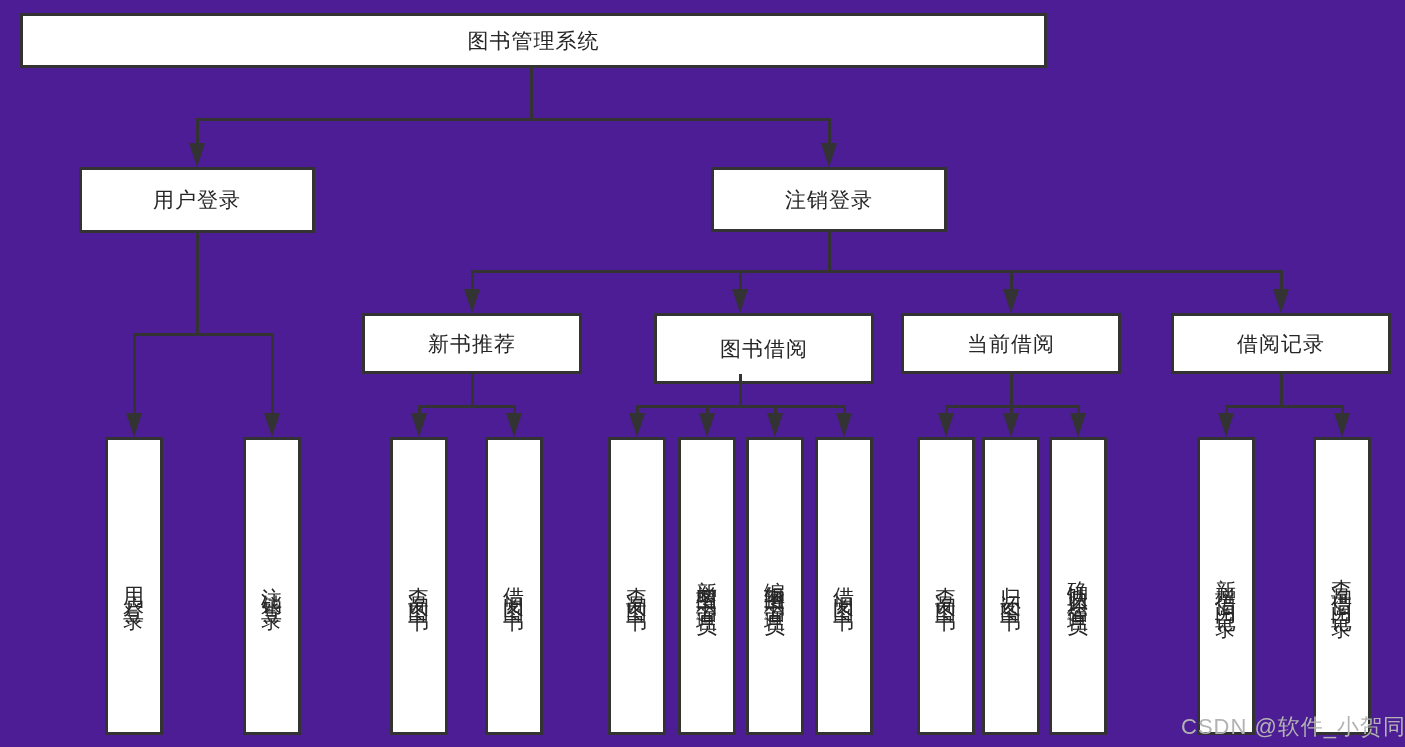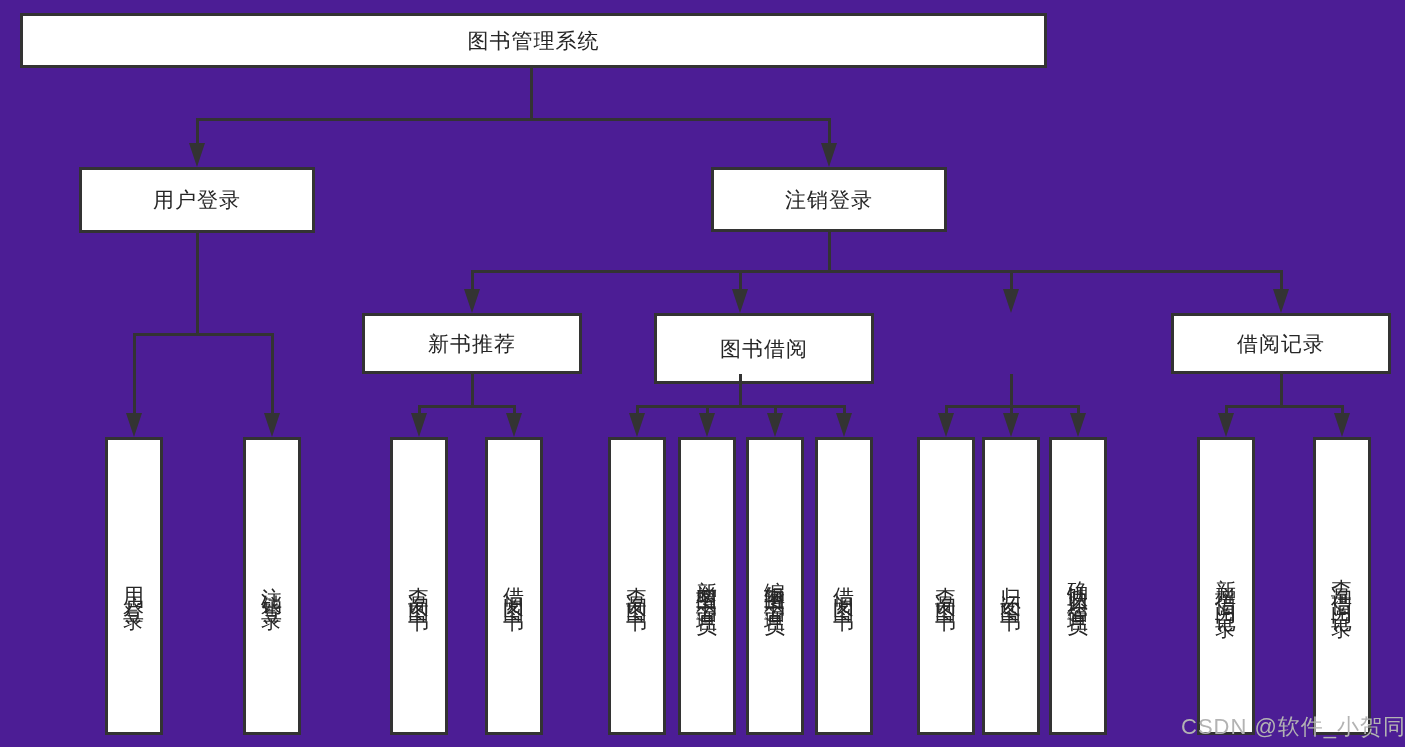--- a/index.html
+++ b/index.html
@@ -107,20 +107,23 @@
   <div class="arrow" style="left:1003px; top:289px;"></div>
   <div class="vline" style="left:1280px; top:270px; height:21px;"></div>
   <div class="arrow" style="left:1273px; top:289px;"></div>
 
   <div class="node" style="left:362px; top:313px; width:220px; height:61px;">
     <span>新书推荐</span>
   </div>
   <div class="node" style="left:630px; top:313px; width:220px; height:71px;margin-left:24px;">
     <span>图书借阅</span>
   </div>
+  <div class="node" style="left:901px; top:313px; width:220px; height:61px;">
+    <span>当前借阅</span>
+  </div>
   <div class="node" style="left:1171px; top:313px; width:220px; height:61px;">
     <span>借阅记录</span>
   </div>
 
   <div class="vline" style="left:471px; top:374px; height:31px;"></div>
   <div class="hline" style="left:418px; top:405px; width:97px;"></div>
   <div class="vline" style="left:418px; top:405px; height:10px;"></div>
   <div class="arrow" style="left:411px; top:413px;"></div>
   <div class="vline" style="left:513px; top:405px; height:10px;"></div>
   <div class="arrow" style="left:506px; top:413px;"></div>

